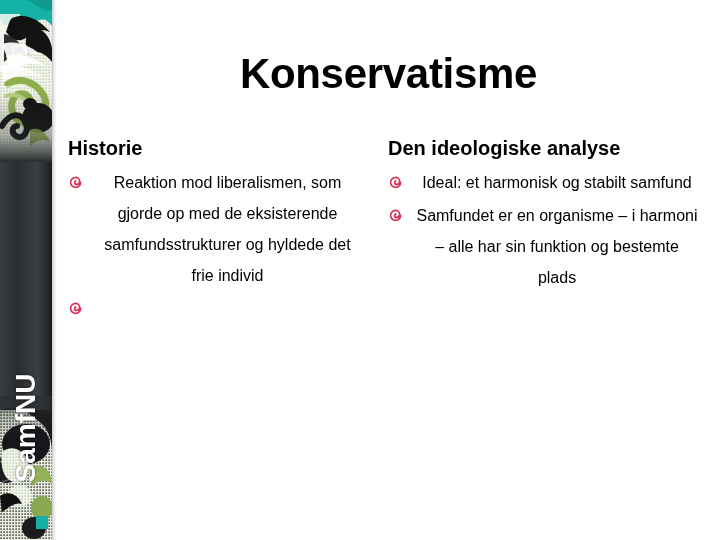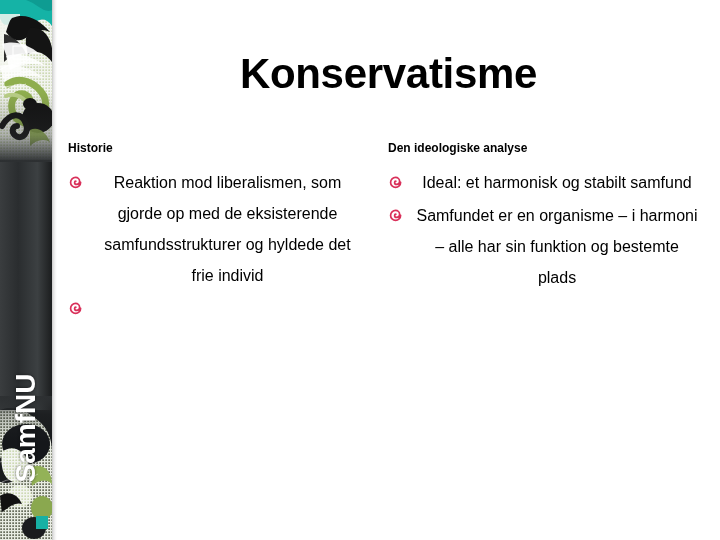--- a/index.html
+++ b/index.html
@@ -89,21 +89,21 @@
   
   .column {
     position: absolute;
     top: 138px;
   }
   #col-left  { left: 68px;  width: 292px; }
   #col-right { left: 388px; width: 312px; }
 
   .col-heading {
     font-family: "Liberation Sans", sans-serif;
-    font-size: 12px;
+    font-size: 20px;
     font-weight: bold;
     color: #000000;
     line-height: 20px;
     margin: 0 0 9px 0;
     white-space: nowrap;
   }
 
   .bullet-list {
     list-style: none;
     margin: 0;

